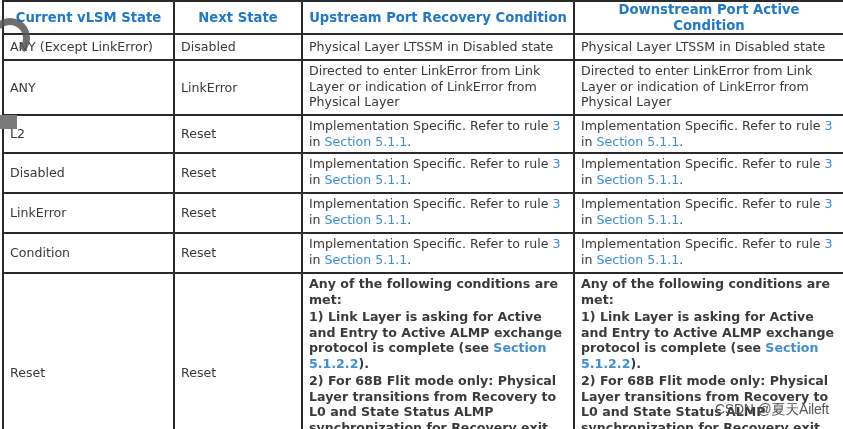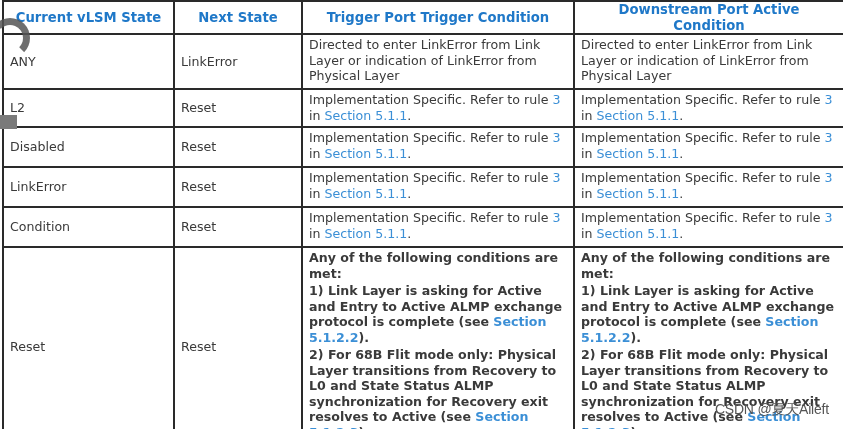--- a/index.html
+++ b/index.html
@@ -23,25 +23,31 @@
   <colgroup>
     <col style="width:171px">
       <col style="width:128px">
       <col style="width:272px">
       <col style="width:270px">
   </colgroup>
   <thead>
     <tr>
       <th>Current vLSM State</th>
       <th>Next State</th>
-      <th>Trigger Port Trigger Condition</th>
+      <th>Upstream Port Recovery Condition</th>
       <th>Downstream Port Active Condition</th>
     </tr>
   </thead>
   <tbody>
+    <tr style="height:26px">
+      <td class="c1">ANY (Except LinkError)</td>
+      <td class="c2">Disabled</td>
+      <td class="cond" style="vertical-align:middle">Physical Layer LTSSM in Disabled state</td>
+      <td class="cond" style="vertical-align:middle">Physical Layer LTSSM in Disabled state</td>
+    </tr>
     <tr style="height:55px">
       <td class="c1">ANY</td>
       <td class="c2">LinkError</td>
       <td class="cond">Directed to enter LinkError from Link Layer or indication of LinkError from Physical Layer</td>
       <td class="cond">Directed to enter LinkError from Link Layer or indication of LinkError from Physical Layer</td>
     </tr>
 
     <tr style="height:28px">
       <td class="c1">L2</td>
       <td class="c2">Reset</td>

